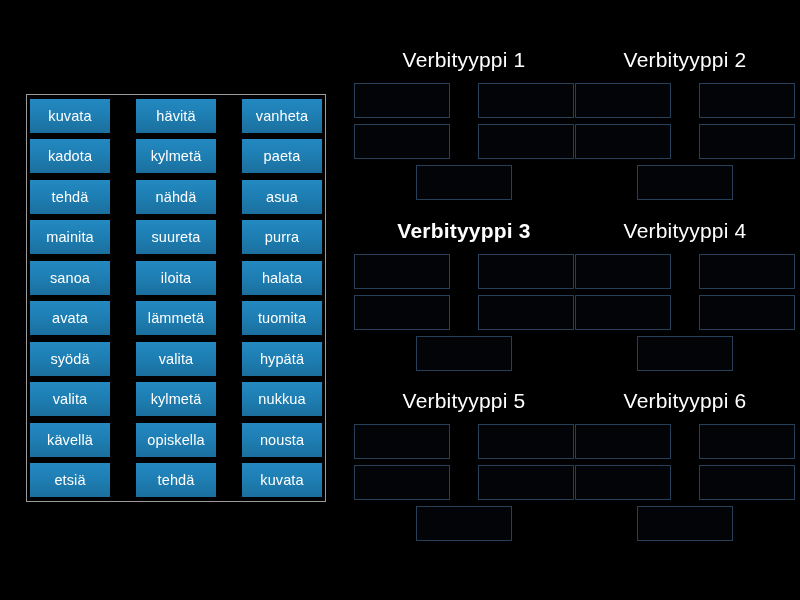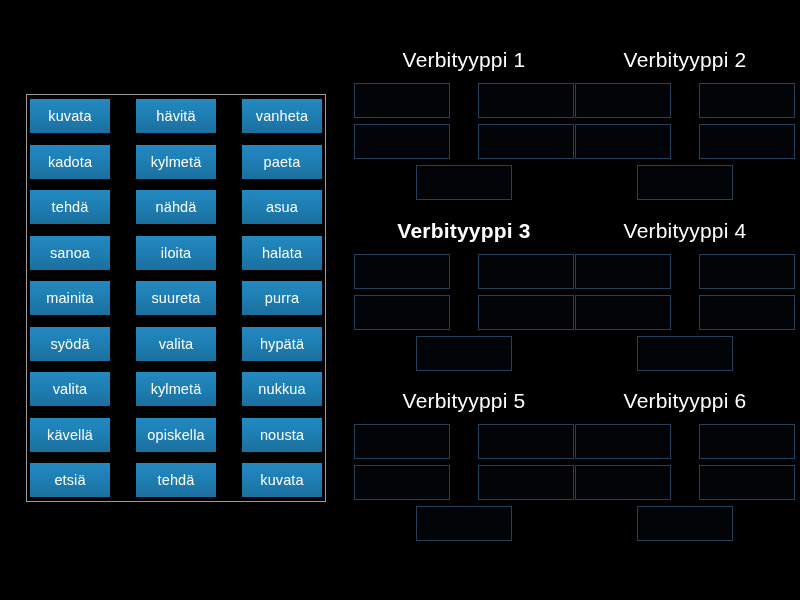--- a/index.html
+++ b/index.html
@@ -107,31 +107,36 @@
     <div class="word-tile">paeta</div>
   </div>
 
   <div class="word-row">
     <div class="word-tile">tehdä</div>
     <div class="word-tile">nähdä</div>
     <div class="word-tile">asua</div>
   </div>
 
   <div class="word-row">
+    <div class="word-tile">mainita</div>
+    <div class="word-tile">suureta</div>
+    <div class="word-tile">purra</div>
+  </div>
+
+  <div class="word-row">
     <div class="word-tile">sanoa</div>
     <div class="word-tile">iloita</div>
     <div class="word-tile">halata</div>
   </div>
 
   <div class="word-row">
-    <div class="word-tile">mainita</div>
-    <div class="word-tile">suureta</div>
-    <div class="word-tile">purra</div>
-  </div>
-
+    <div class="word-tile">avata</div>
+    <div class="word-tile">lämmetä</div>
+    <div class="word-tile">tuomita</div>
+  </div>
 
   <div class="word-row">
     <div class="word-tile">syödä</div>
     <div class="word-tile">valita</div>
     <div class="word-tile">hypätä</div>
   </div>
 
   <div class="word-row">
     <div class="word-tile">valita</div>
     <div class="word-tile">kylmetä</div>

